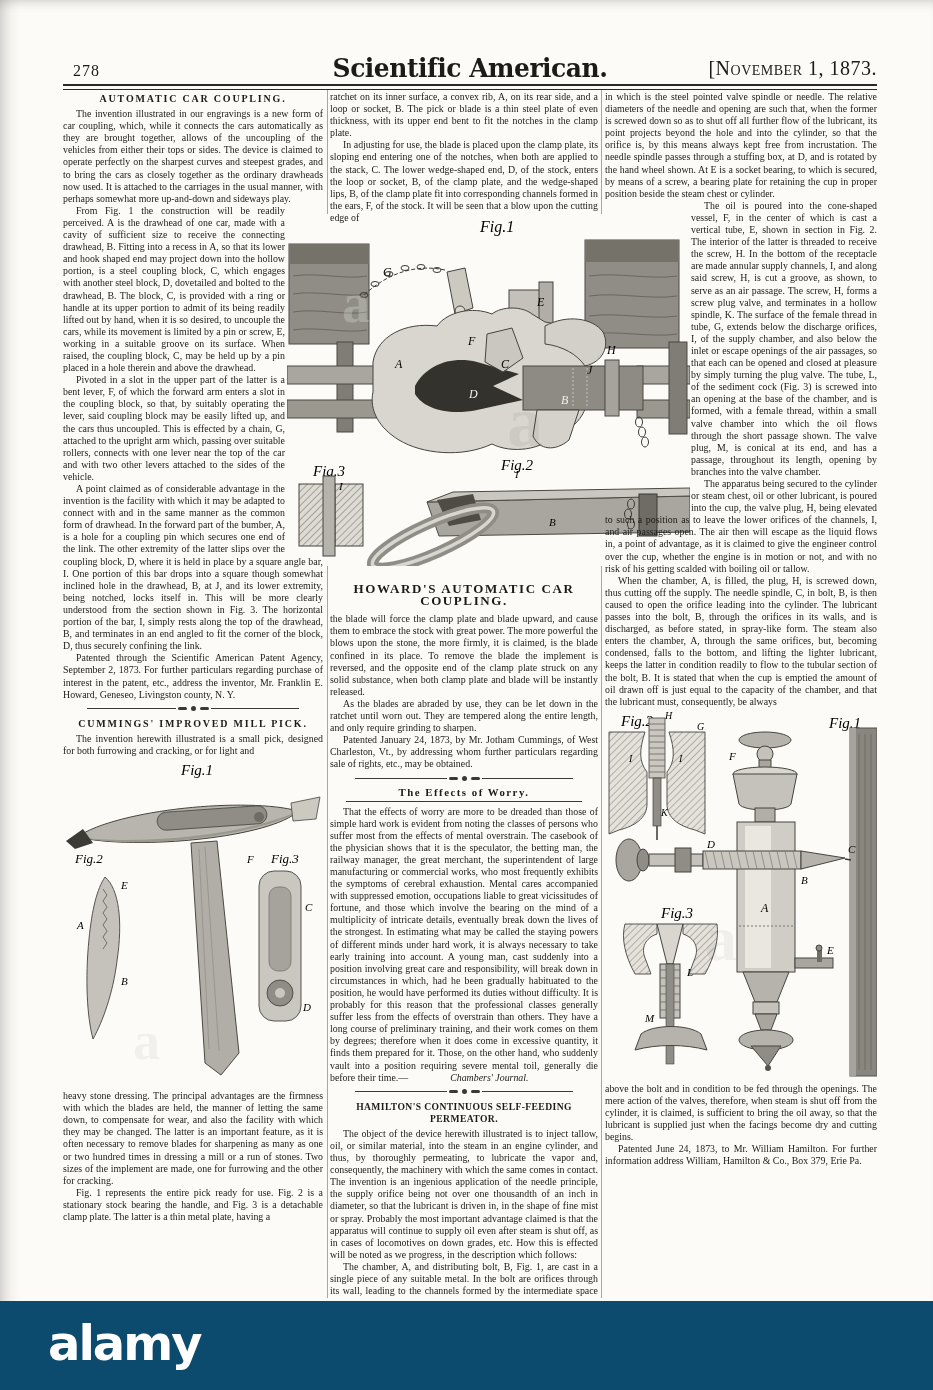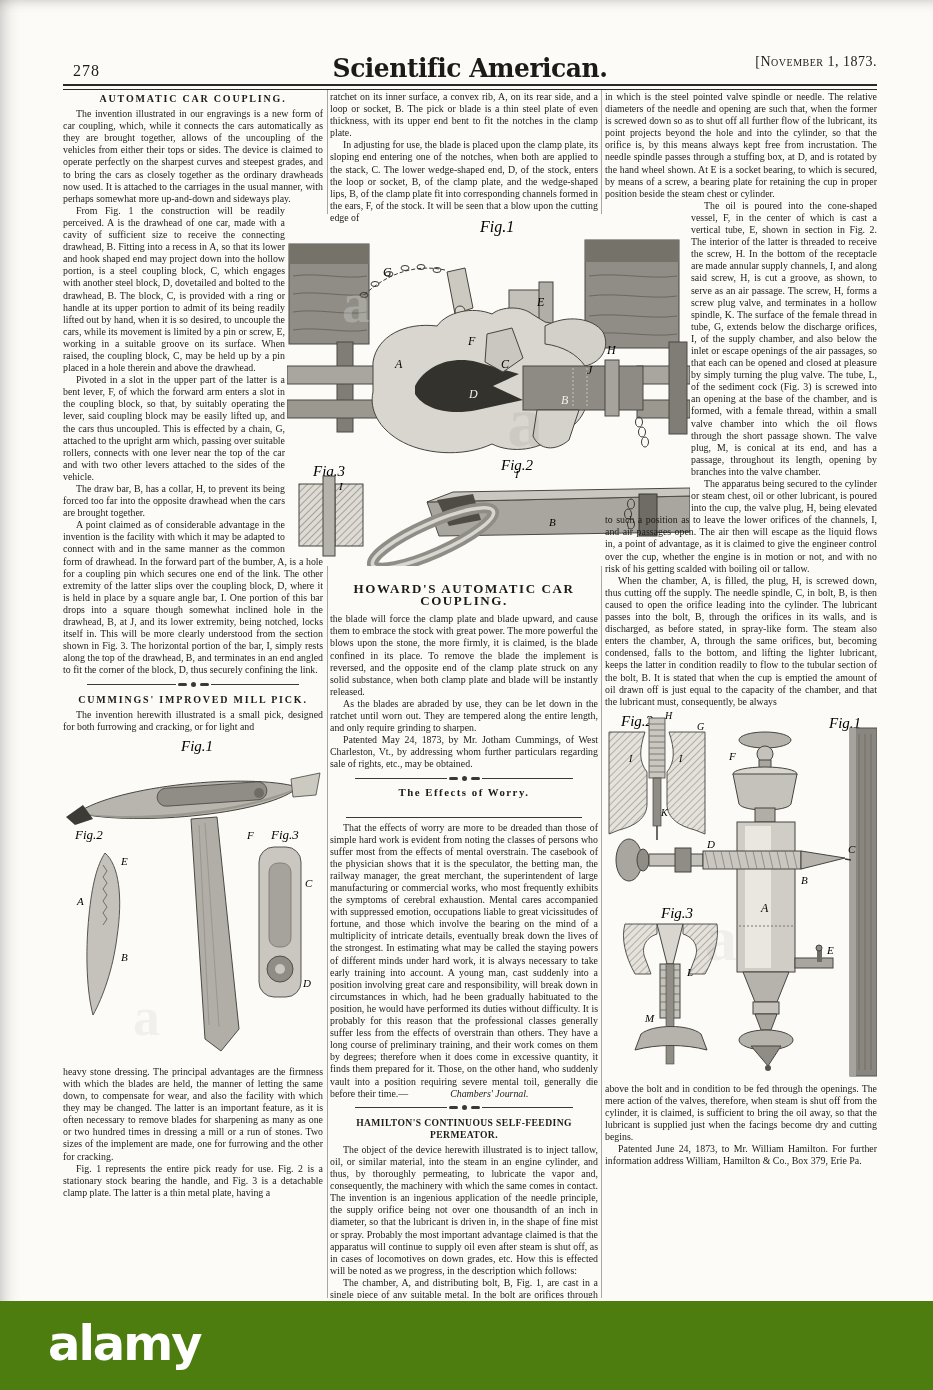--- a/index.html
+++ b/index.html
@@ -5,51 +5,51 @@
   html,body{margin:0;padding:0;background:#d8d6d1;}
   .page{position:relative;width:933px;height:1390px;background:#fcfbf8;overflow:hidden;
         font-family:"Liberation Serif","DejaVu Serif",serif;color:#1c1b18;
         box-shadow:inset 14px 0 18px -12px rgba(0,0,0,.25), inset 0 10px 14px -10px rgba(0,0,0,.2);}
   
   .hdr{position:absolute;left:63px;right:56px;top:50px;height:32px;}
   .pgnum{position:absolute;left:10px;bottom:2px;font-size:16px;letter-spacing:1px;}
   .masthead{position:absolute;left:0;right:0;bottom:0;text-align:center;
             font-family:"DejaVu Serif",serif;font-weight:bold;font-size:25px;
             letter-spacing:-0.5px;transform:scaleY(1.06);}
-  .hdate{position:absolute;right:0;bottom:12px;font-size:14px;font-variant:small-caps;letter-spacing:.5px;text-align:center;}
+  .hdate{position:absolute;right:0;bottom:2px;font-size:20px;font-variant:small-caps;letter-spacing:.5px;text-align:center;}
   .dblrule{position:absolute;left:63px;right:56px;top:84px;height:3px;
            border-top:2px solid #2a2924;border-bottom:1px solid #2a2924;}
   
   .vrule{position:absolute;width:1px;background:#a9a69f;}
   
   .col{position:absolute;top:91px;height:1207px;overflow:hidden;text-align:justify;
        font-size:9.9px;line-height:12.1px;}
   .col p{margin:0;text-indent:13px;}
   .col p.noind{text-indent:0;}
   .art-head{font-weight:bold;text-align:center;font-size:10px;letter-spacing:1.8px;
             margin:2px 0 3px;text-indent:0;}
   .art-head.tight{letter-spacing:.4px;font-size:9.6px;}
   .worry-head{font-weight:bold;text-align:center;font-size:10.8px;letter-spacing:1.5px;
-              border-bottom:1px solid #3a3934;width:88%;margin:1px auto 4px;padding-bottom:18px;}
+              border-bottom:1px solid #3a3934;width:88%;margin:1px auto 4px;padding-bottom:2px;}
   .fig-caption{font-weight:bold;text-align:center;font-size:13px;letter-spacing:1.6px;
                margin:7px 0 6px;text-indent:0;}
   .divider{display:flex;align-items:center;justify-content:center;height:14px;margin:1px 0;}
   .divider .dl{height:1px;background:#3a3934;width:34%;}
   .divider .dd{width:5px;height:5px;border-radius:50%;background:#3a3934;margin:0 2px;}
   .divider .ds{width:9px;height:3px;background:#3a3934;margin:0 2px;border-radius:2px;}
   .spacer-r{float:right;width:34px;height:318px;margin:26px 0 0 4px;}
   .spacer-l{float:left;width:80px;height:308px;margin:2px 6px 0 0;}
   .figblock{margin:2px 0;}
   .src{font-style:italic;margin-left:42px;}
   
   .figlbl{font-family:"Liberation Serif",serif;font-style:italic;}
   svg text{font-family:"Liberation Serif",serif;}
   .coupling-fig{position:absolute;left:287px;top:214px;width:403px;height:352px;}
   
-  .wmbar{position:absolute;left:0;right:0;top:1301px;height:89px;background:#4d7c0f;color:#fff;
+  .wmbar{position:absolute;left:0;right:0;top:1301px;height:89px;background:#0c4a6e;color:#fff;
          font-family:"DejaVu Sans","Liberation Sans",sans-serif;}
   .wmlogo{position:absolute;left:48px;top:14px;font-size:48px;font-weight:bold;letter-spacing:-2px;}
   .wmright{position:absolute;right:46px;top:14px;text-align:center;}
   .wmid{font-size:21px;}
   .wmurl{font-size:25px;font-weight:bold;margin-top:4px;}
 </style>
 </head>
 <body>
 
 <div class="page">
@@ -65,22 +65,22 @@
   <div class="vrule" style="left:327px;top:566px;height:732px;"></div>
   <div class="vrule" style="left:601px;top:90px;height:124px;"></div>
   <div class="vrule" style="left:601px;top:566px;height:732px;"></div>
 
   <div class="col" style="left:63px;width:260px;">
     <div class="art-head">AUTOMATIC CAR COUPLING.</div>
     <p>The invention illustrated in our engravings is a new form of car coupling, which, while it connects the cars automatically as they are brought together, allows of the uncoupling of the vehicles from either their tops or sides. The device is claimed to operate perfectly on the sharpest curves and steepest grades, and to bring the cars as closely together as the ordinary drawheads now used. It is attached to the carriages in the usual manner, with perhaps somewhat more up-and-down and sideways play.</p>
     <div class="spacer-r"></div>
     <p>From Fig. 1 the construction will be readily perceived. A is the drawhead of one car, made with a cavity of sufficient size to receive the connecting drawhead, B. Fitting into a recess in A, so that its lower and hook shaped end may project down into the hollow portion, is a steel coupling block, C, which engages with another steel block, D, dovetailed and bolted to the drawhead, B. The block, C, is provided with a ring or handle at its upper portion to admit of its being readily lifted out by hand, when it is so desired, to uncouple the cars, while its movement is limited by a pin or screw, E, working in a suitable groove on its surface. When raised, the coupling block, C, may be held up by a pin placed in a hole therein and above the drawhead.</p>
     <p>Pivoted in a slot in the upper part of the latter is a bent lever, F, of which the forward arm enters a slot in the coupling block, so that, by suitably operating the lever, said coupling block may be easily lifted up, and the cars thus uncoupled. This is effected by a chain, G, attached to the upright arm which, passing over suitable rollers, connects with one lever near the top of the car and with two other levers attached to the sides of the vehicle.</p>
-    <p>The draw bar, B, has a collar, H, to prevent its being forced too far into the opposite drawhead when the cars are brought together.</p>
     <p>A point claimed as of considerable advantage in the invention is the facility with which it may be adapted to connect with and in the same manner as the common form of drawhead. In the forward part of the bumber, A, is a hole for a coupling pin which secures one end of the link. The other extremity of the latter slips over the coupling block, D, where it is held in place by a square angle bar, I. One portion of this bar drops into a square though somewhat inclined hole in the drawhead, B, at J, and its lower extremity, being notched, locks itself in. This will be more clearly understood from the section shown in Fig. 3. The horizontal portion of the bar, I, simply rests along the top of the drawhead, B, and terminates in an end angled to fit the corner of the block, D, thus securely confining the link.</p>
+    <p>Patented through the Scientific American Patent Agency, September 2, 1873. For further particulars regarding purchase of interest in the patent, etc., address the inventor, Mr. Franklin E. Howard, Geneseo, Livingston county, N. Y.</p>
     <div class="divider">
         <div class="dl"></div>
         <div class="ds"></div>
         <div class="dd"></div>
         <div class="ds"></div>
         <div class="dl"></div>
       </div>
     <div class="art-head">CUMMINGS' IMPROVED MILL PICK.</div>
     <p>The invention herewith illustrated is a small pick, designed for both furrowing and cracking, or for light and</p>
 
@@ -121,21 +121,21 @@
     <p>Fig. 1 represents the entire pick ready for use. Fig. 2 is a stationary stock bearing the handle, and Fig. 3 is a detachable clamp plate. The latter is a thin metal plate, having a</p>
   </div>
 
   <div class="col" style="left:330px;width:268px;">
     <p class="noind">ratchet on its inner surface, a convex rib, A, on its rear side, and a loop or socket, B. The pick or blade is a thin steel plate of even thickness, with its upper end bent to fit the notches in the clamp plate.</p>
     <p>In adjusting for use, the blade is placed upon the clamp plate, its sloping end entering one of the notches, when both are applied to the stack, C. The lower wedge-shaped end, D, of the stock, enters the loop or socket, B, of the clamp plate, and the wedge-shaped lips, B, of the clamp plate fit into corresponding channels formed in the ears, F, of the stock. It will be seen that a blow upon the cutting edge of</p>
     <div style="height:352px;"></div>
     <div class="fig-caption">HOWARD'S AUTOMATIC CAR COUPLING.</div>
     <p class="noind">the blade will force the clamp plate and blade upward, and cause them to embrace the stock with great power. The more powerful the blows upon the stone, the more firmly, it is claimed, is the blade confined in its place. To remove the blade the implement is reversed, and the opposite end of the clamp plate struck on any solid substance, when both clamp plate and blade will be instantly released.</p>
     <p>As the blades are abraded by use, they can be let down in the ratchet until worn out. They are tempered along the entire length, and only require grinding to sharpen.</p>
-    <p>Patented May 24, 1873, by Mr. Jotham Cummings, of West Charleston, Vt., by addressing whom further particulars regarding sale of rights, etc., may be obtained.</p>
+    <p>Patented January 24, 1873, by Mr. Jotham Cummings, of West Charleston, Vt., by addressing whom further particulars regarding sale of rights, etc., may be obtained.</p>
     <div class="divider">
         <div class="dl"></div>
         <div class="ds"></div>
         <div class="dd"></div>
         <div class="ds"></div>
         <div class="dl"></div>
       </div>
     <div class="worry-head">The Effects of Worry.</div>
     <p><span>That the effects of worry are more to be dreaded than those of simple hard work is evident from noting the classes of persons who suffer most from the effects of mental overstrain. The casebook of the physician shows that it is the speculator, the betting man, the railway manager, the great merchant, the superintendent of large manufacturing or commercial works, who most frequently exhibits the symptoms of cerebral exhaustion. Mental cares accompanied with suppressed emotion, occupations liable to great vicissitudes of fortune, and those which involve the bearing on the mind of a multiplicity of intricate details, eventually break down the lives of the strongest. In estimating what may be called the staying powers of different minds under hard work, it is always necessary to take early training into account. A young man, cast suddenly into a position involving great care and responsibility, will break down in circumstances in which, had he been gradually habituated to the position, he would have performed its duties without difficulty. It is probably for this reason that the professional classes generally suffer less from the effects of overstrain than others. They have a long course of preliminary training, and their work comes on them by degrees; therefore when it does come in excessive quantity, it finds them prepared for it. Those, on the other hand, who suddenly vault into a position requiring severe mental toil, generally die before their time.—</span><span class="src">Chambers' Journal.</span></p>
     <div class="divider">

